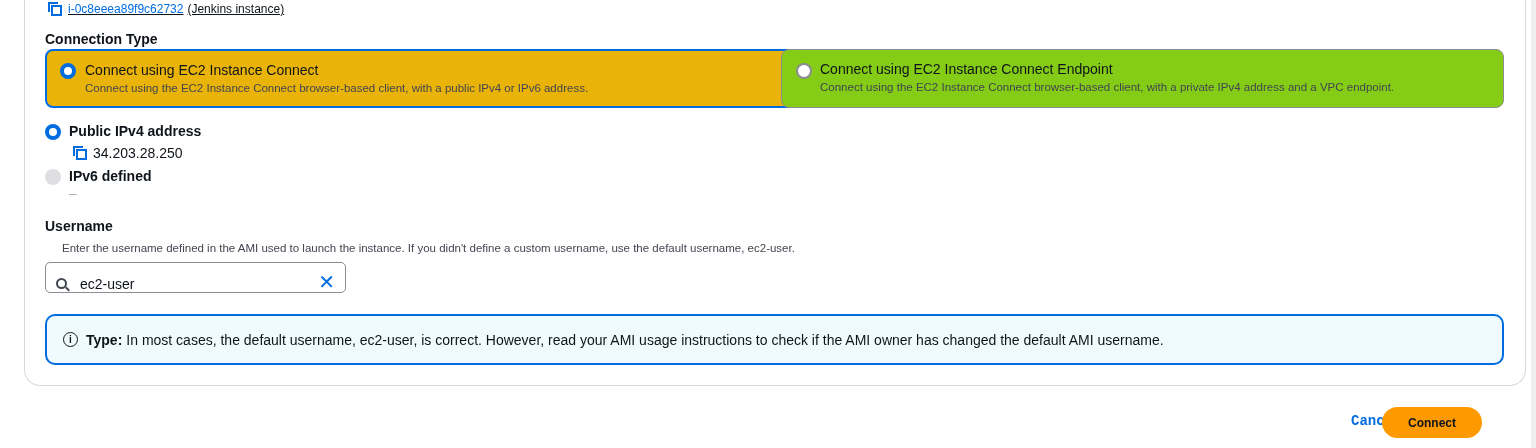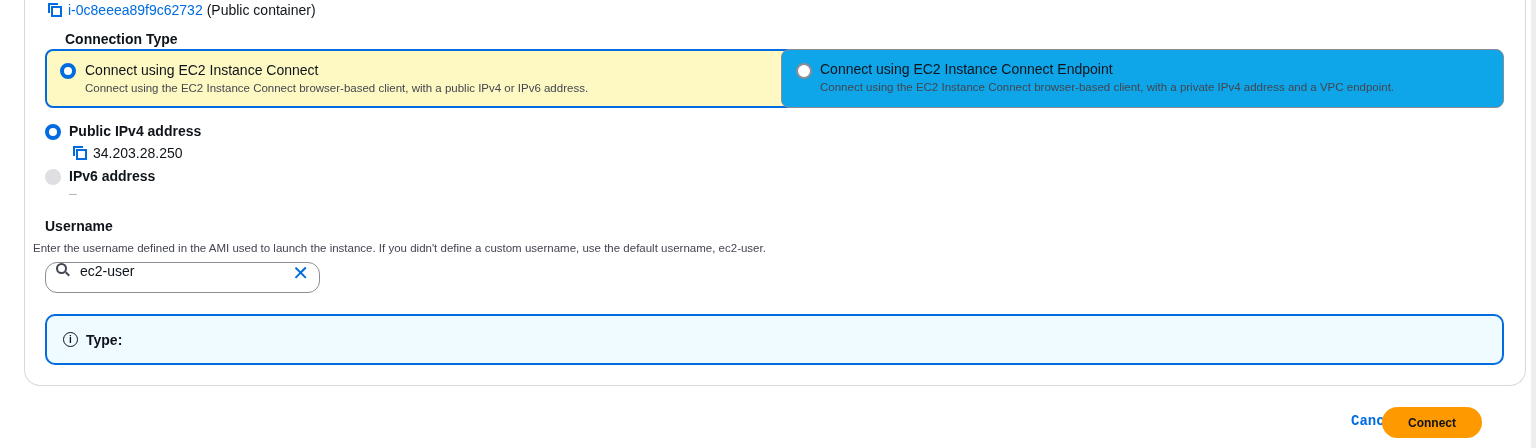--- a/index.html
+++ b/index.html
@@ -5,53 +5,53 @@
     * { box-sizing: border-box; margin: 0; padding: 0; }
     html, body { width: 1536px; height: 448px; background: #ffffff; overflow: hidden; }
     body { font-family: "Liberation Sans", "DejaVu Sans", sans-serif; color: #0f141a; position: relative; }
 
     .panel {
       position: absolute; left: 24px; top: -20px; width: 1502px; height: 406px;
       border: 1px solid #d5dbdb; border-top: none; border-radius: 0 0 16px 16px;
       background: #fff;
     }
 
-    .instance-row { position: absolute; left: 48px; top: 2px; display: flex; align-items: center; font-size: 14px; }
+    .instance-row { position: absolute; left: 48px; top: 2px; display: flex; align-items: center; font-size: 12px; text-decoration: underline; }
     .copy-icon { width: 14px; height: 14px; position: relative; margin-right: 6px; display: inline-block; }
     .copy-icon .back { position: absolute; left: 0; top: 0; width: 10px; height: 10px; border-left: 2px solid #006ce0; border-top: 2px solid #006ce0; }
     .copy-icon .front { position: absolute; left: 3px; top: 3px; width: 11px; height: 11px; border: 2px solid #006ce0; }
     .instance-link { color: #006ce0; }
     .instance-suffix { color: #0f141a; margin-left: 4px; }
 
     .section-label { position: absolute; left: 45px; font-size: 14px; font-weight: bold; color: #0f141a; }
 
     .tile {
       position: absolute; top: 49px; height: 59px; border-radius: 8px;
       padding: 10px 16px 0 38px;
     }
-    .tile.selected { left: 45px; width: 770px; border: 2px solid #006ce0; background: #fef9c3; }
-    .tile.unselected { left: 781px; width: 723px; border: 1px solid #8c8c94; background: #0ea5e9; }
+    .tile.selected { left: 45px; width: 770px; border: 2px solid #006ce0; background: #eab308; }
+    .tile.unselected { left: 781px; width: 723px; border: 1px solid #8c8c94; background: #84cc16; }
     .tile .title { font-size: 14px; color: #0f141a; line-height: 18px; }
     .tile .desc { font-size: 11.5px; color: #424650; line-height: 16px; margin-top: 1px; }
 
     .radio { position: absolute; width: 16px; height: 16px; border-radius: 50%; }
     .radio.on { border: 4.5px solid #006ce0; background: #fff; }
     .radio.off { border: 2px solid #8c8c94; background: #fff; }
     .radio.disabled { background: #dedee3; border: none; }
 
     .ip-option { position: absolute; left: 45px; font-size: 14px; font-weight: bold; }
     .ip-option .label { position: absolute; left: 24px; top: 0; white-space: nowrap; }
     .ip-value { position: absolute; left: 73px; top: 145px; display: flex; align-items: center; font-size: 14px; justify-content: space-between; }
     .ip-dash { position: absolute; left: 69px; top: 185px; color: #b4b4bb; font-size: 14px; }
 
-    .help-text { position: absolute; left: 33px; top: 242px; font-size: 11.5px; color: #424650; }
+    .help-text { position: absolute; left: 62px; top: 242px; font-size: 11.5px; color: #424650; }
 
     .username-input {
-      position: absolute; left: 45px; top: 262px; width: 275px; height: 31px;
-      border: 1px solid #8c8c94; border-radius: 12px; display: flex; align-items: flex-start; padding: 0 10px;
+      position: absolute; left: 45px; top: 262px; width: 301px; height: 31px;
+      border: 1px solid #8c8c94; border-radius: 5px; display: flex; align-items: flex-end; padding: 0 10px;
     }
     .search-icon { width: 14px; height: 14px; position: relative; margin-right: 10px; }
     .search-icon .circle { position: absolute; left: 0; top: 0; width: 11px; height: 11px; border: 2px solid #424650; border-radius: 50%; }
     .search-icon .handle { position: absolute; left: 9px; top: 10px; width: 5px; height: 2px; background: #424650; transform: rotate(45deg); }
     .input-value { flex: 1; font-size: 14px; color: #0f141a; border: none; outline: none; background: transparent; font-family: inherit; }
     .clear-icon { color: #006ce0; font-size: 20px; line-height: 1; cursor: pointer; }
 
     .note-box {
       position: absolute; left: 45px; top: 314px; width: 1459px; height: 51px;
       border: 2px solid #006ce0; border-radius: 10px; background: #f0fbff;
@@ -74,24 +74,24 @@
 <body>
 
 <div class="panel"></div>
 
 <div class="instance-row">
   <span class="copy-icon">
       <span class="back"></span>
       <span class="front"></span>
     </span>
   <span class="instance-link">i-0c8eeea89f9c62732</span>
-  <span class="instance-suffix">(Public container)</span>
+  <span class="instance-suffix">(Jenkins instance)</span>
 </div>
 
-<div class="section-label" style="top:31px;margin-left:20px;">Connection Type</div>
+<div class="section-label" style="top:31px;">Connection Type</div>
 
 <div class="tile selected">
   <span class="radio on" style="left:13px; top:12px;"></span>
   <div class="title">Connect using EC2 Instance Connect</div>
   <div class="desc">Connect using the EC2 Instance Connect browser-based client, with a public IPv4 or IPv6 address.</div>
 </div>
 
 <div class="tile unselected">
   <span class="radio off" style="left:14px; top:13px;"></span>
   <div class="title">Connect using EC2 Instance Connect Endpoint</div>
@@ -105,37 +105,38 @@
 <div class="ip-value">
   <span class="copy-icon">
       <span class="back"></span>
       <span class="front"></span>
     </span>
   <span>34.203.28.250</span>
 </div>
 
 <div class="ip-option" style="top:168px;">
   <span class="radio disabled" style="left:0; top:1px;"></span>
-  <span class="label">IPv6 address</span>
+  <span class="label">IPv6 defined</span>
 </div>
 <div class="ip-dash">–</div>
 
 <div class="section-label" style="top:218px;">Username</div>
 <div class="help-text">Enter the username defined in the AMI used to launch the instance. If you didn't define a custom username, use the default username, ec2-user.</div>
 
 <div class="username-input">
   <span class="search-icon">
       <span class="circle"></span>
       <span class="handle"></span>
     </span>
   <input class="input-value" value="ec2-user" style="">
   <span class="clear-icon">✕</span>
 </div>
 
 <div class="note-box">
   <span class="info-icon">i</span>
   <span class="note-strong">Type:</span>
+  <span>In most cases, the default username, ec2-user, is correct. However, read your AMI usage instructions to check if the AMI owner has changed the default AMI username.</span>
 </div>
 
 <button class="cancel-button">Cancel</button>
 <button class="connect-button">Connect</button>
 
 <div class="scrollbar"></div>
 
 </body></html>

